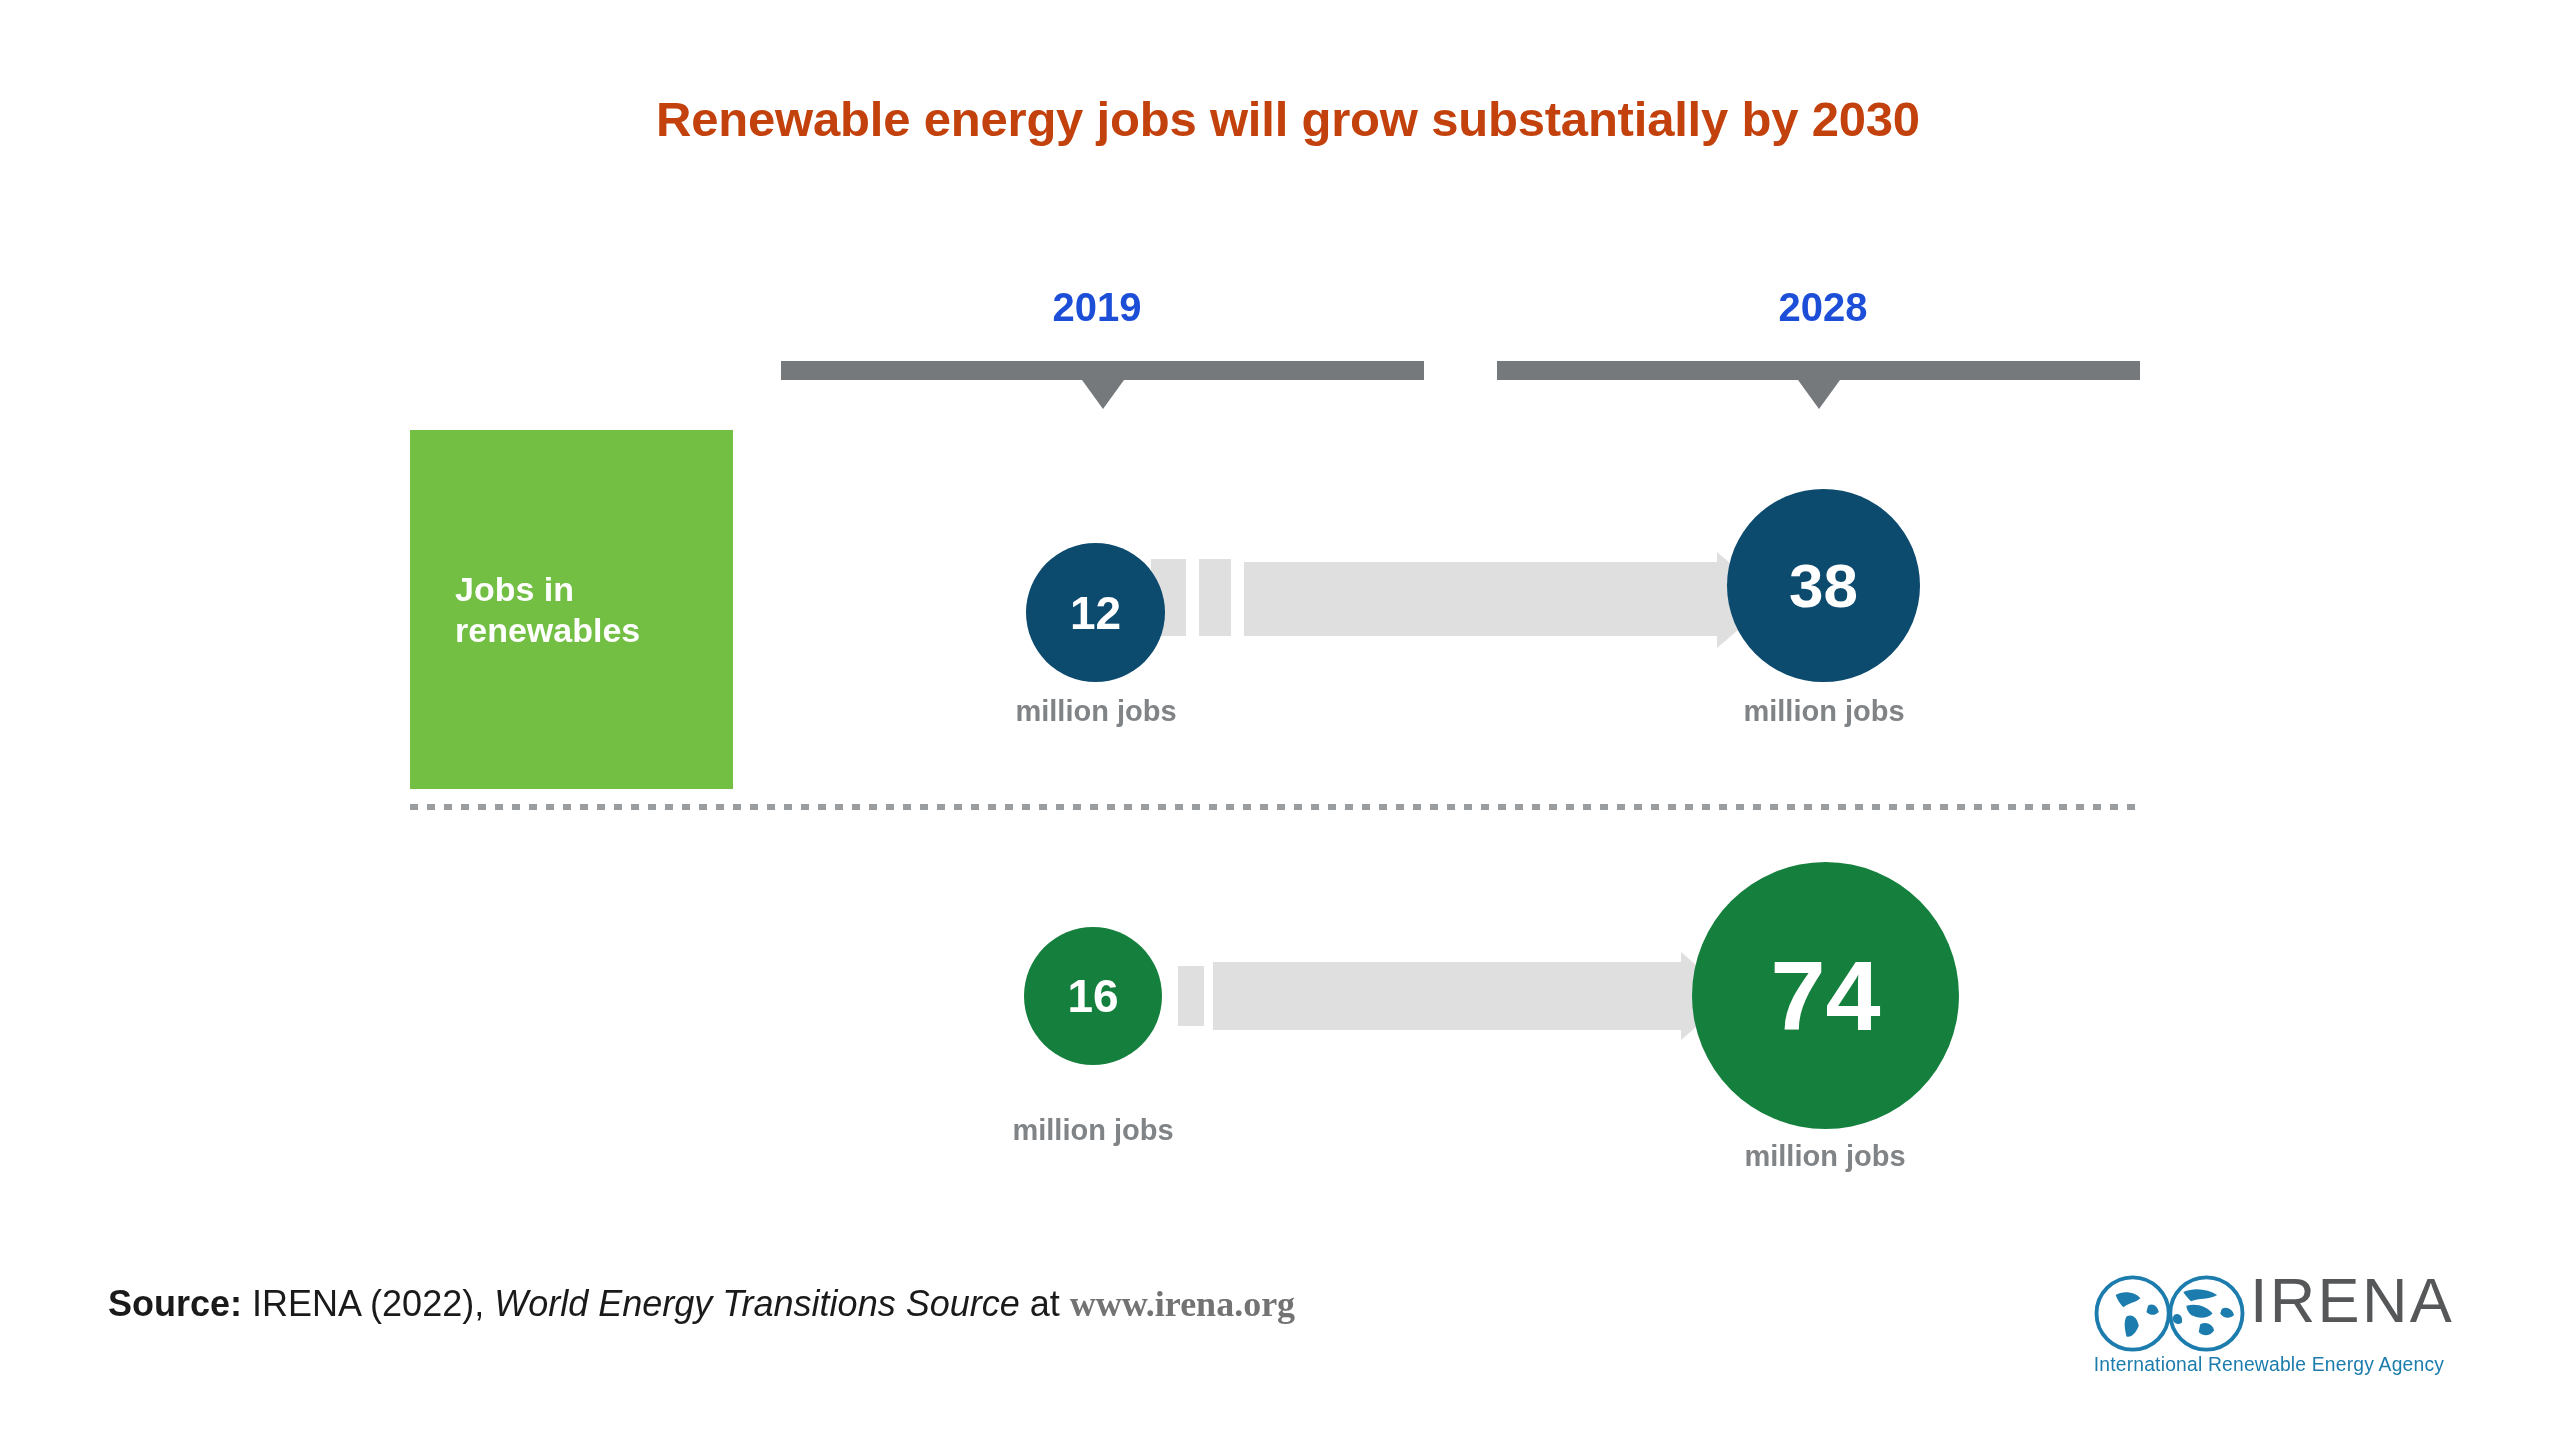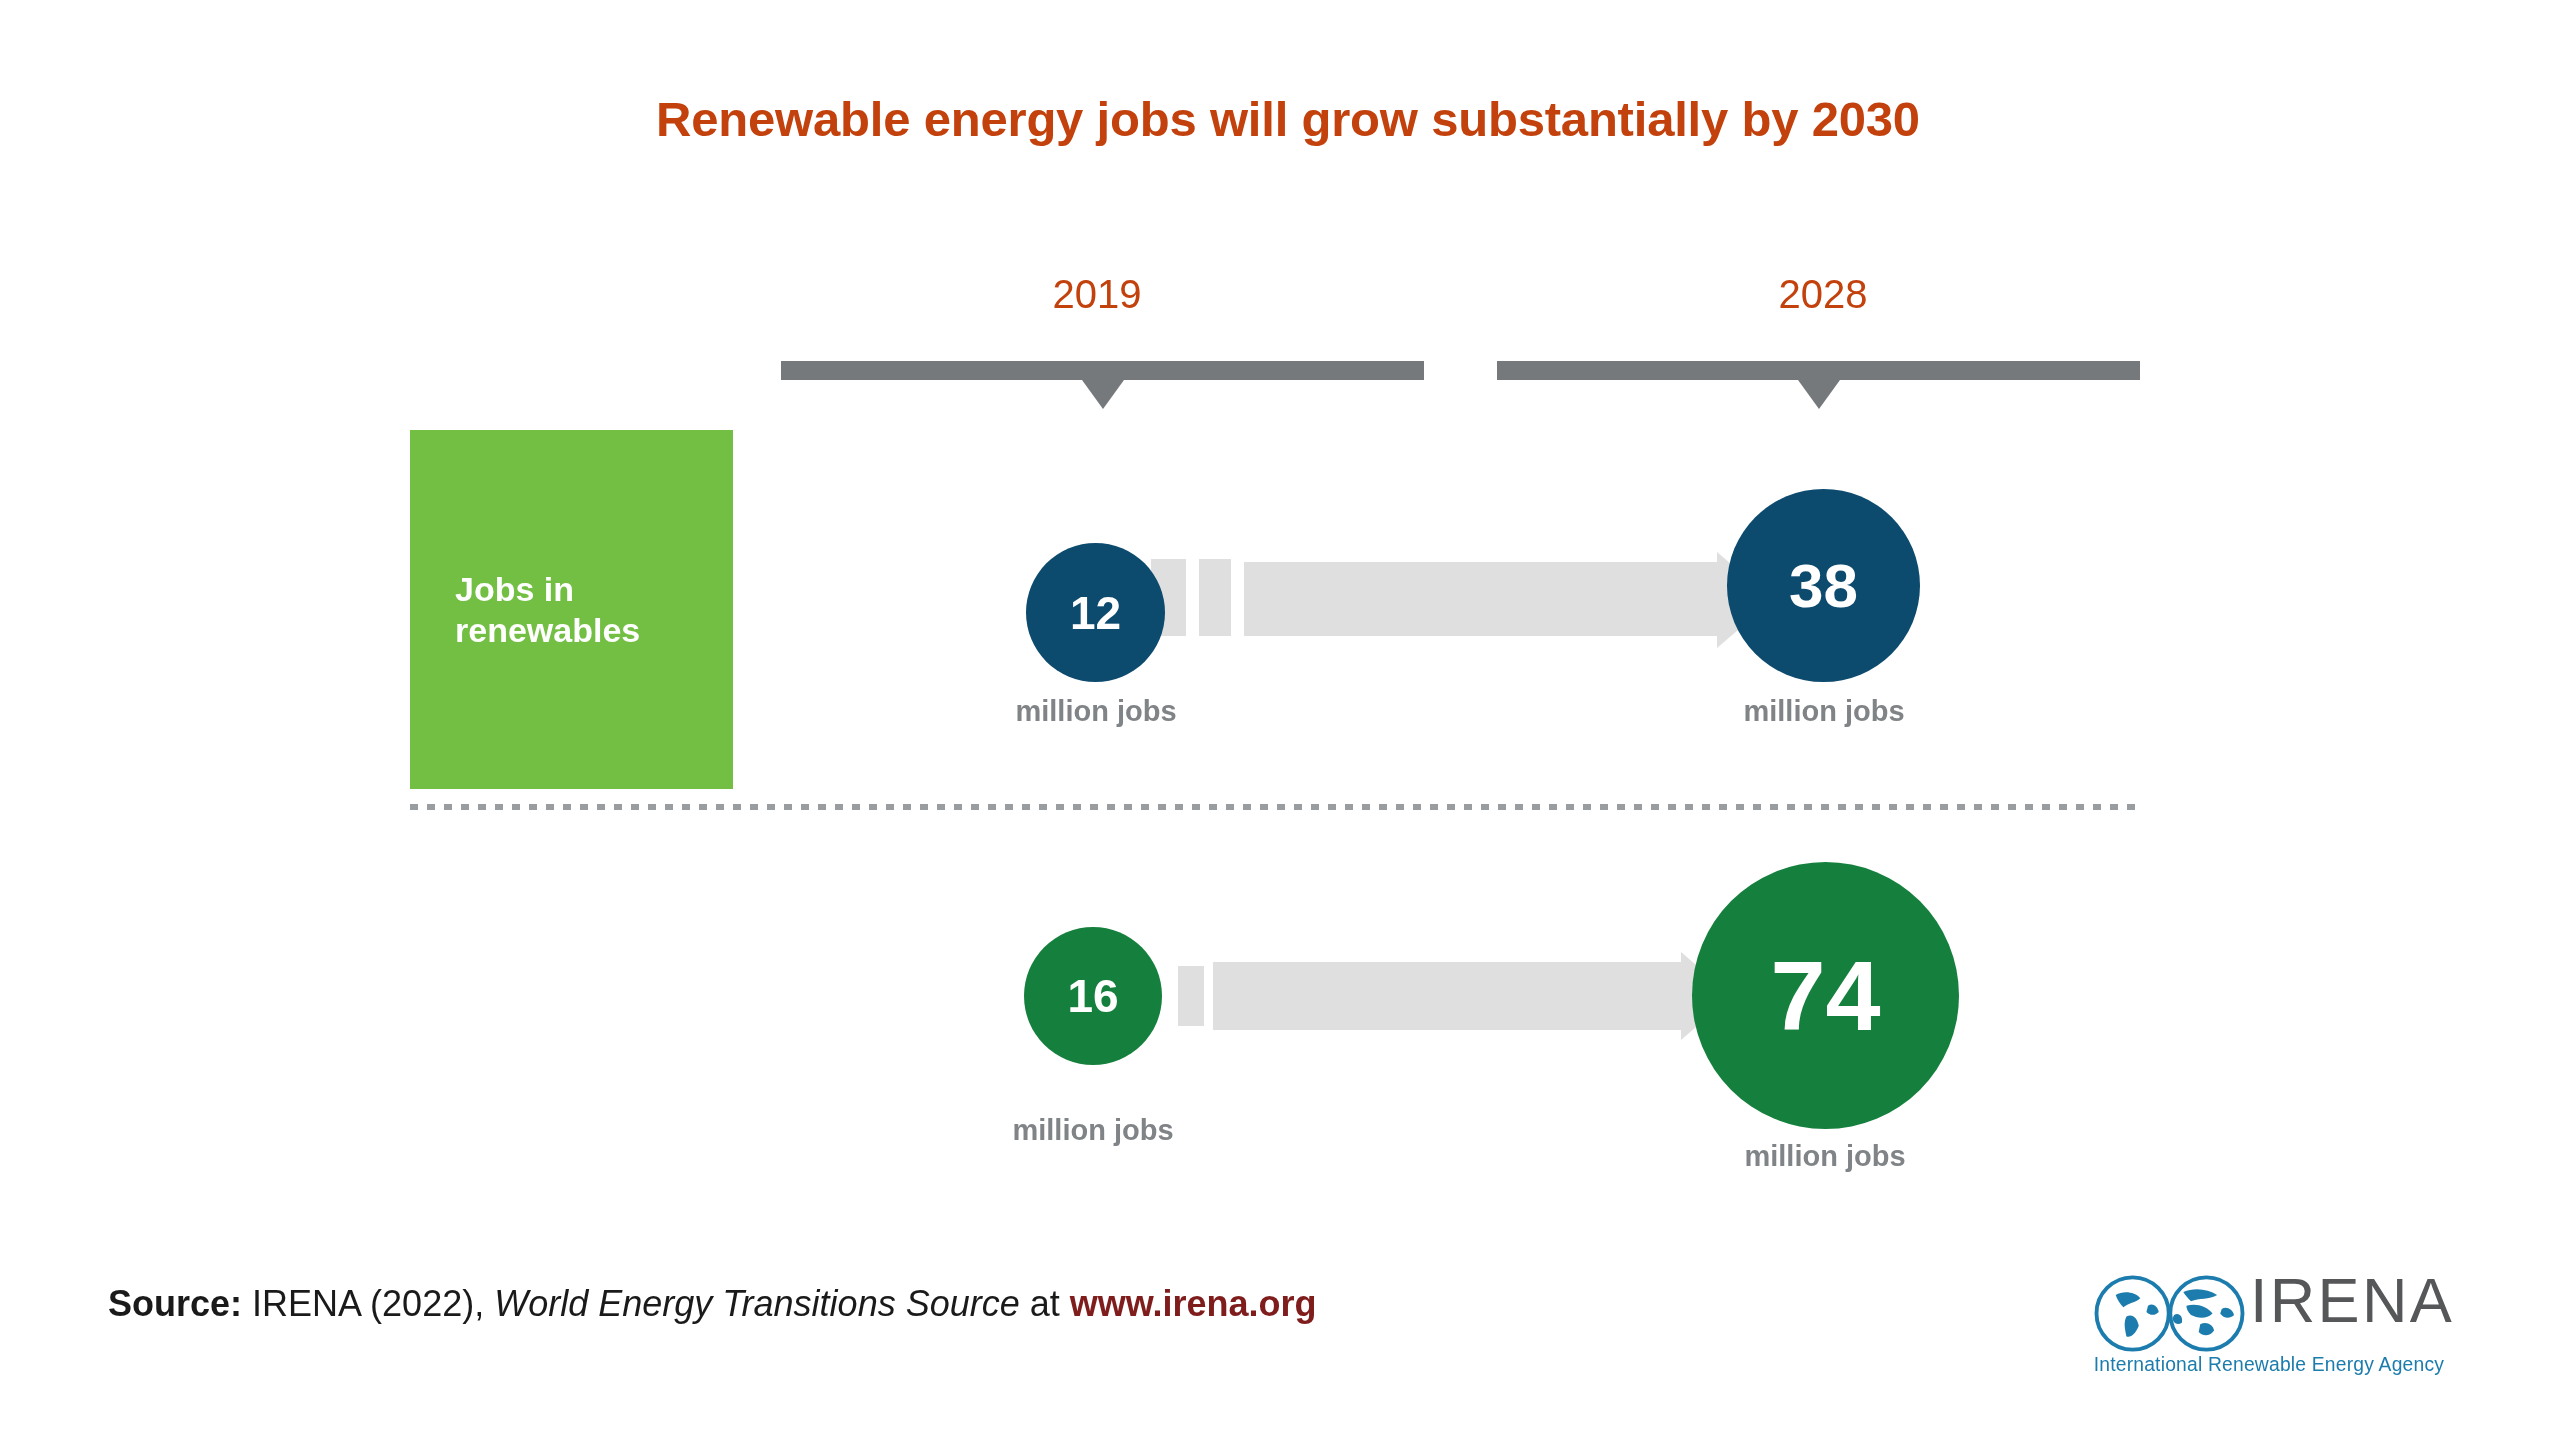--- a/index.html
+++ b/index.html
@@ -27,24 +27,24 @@
     text-align: center;
     font-size: 49px;
     font-weight: bold;
     color: #c2410c;
     letter-spacing: -0.2px;
   }
 
   
   .year-label {
     position: absolute;
-    top: 272px;
+    top: 285px;
     font-size: 40px;
-    font-weight: normal;
-    color: #c2410c;
+    font-weight: bold;
+    color: #1d4ed8;
     text-align: center;
   }
   .year-label.y2019 { left: 904px; width: 386px; }
   .year-label.y2030 { left: 1630px; width: 386px; }
 
   .year-bar {
     position: absolute;
     top: 361px;
     height: 19.3px;
     background: #76797c;
@@ -146,21 +146,21 @@
   .source {
     position: absolute;
     left: 108px;
     top: 1283px;
     font-size: 36px;
     color: #1a1a1a;
     white-space: nowrap;
   }
   .source b { font-weight: bold; }
   .source i { font-style: italic; }
-  .source .url { color: #7f1d1d; font-weight: bold; }
+  .source .url { color: #737373; font-weight: bold; font-family: Liberation Serif, serif; }
 
   .logo {
     position: absolute;
     left: 2086px;
     top: 1267px;
     width: 417px;
     height: 147px;
   }
   .logo-name {
     position: absolute;

